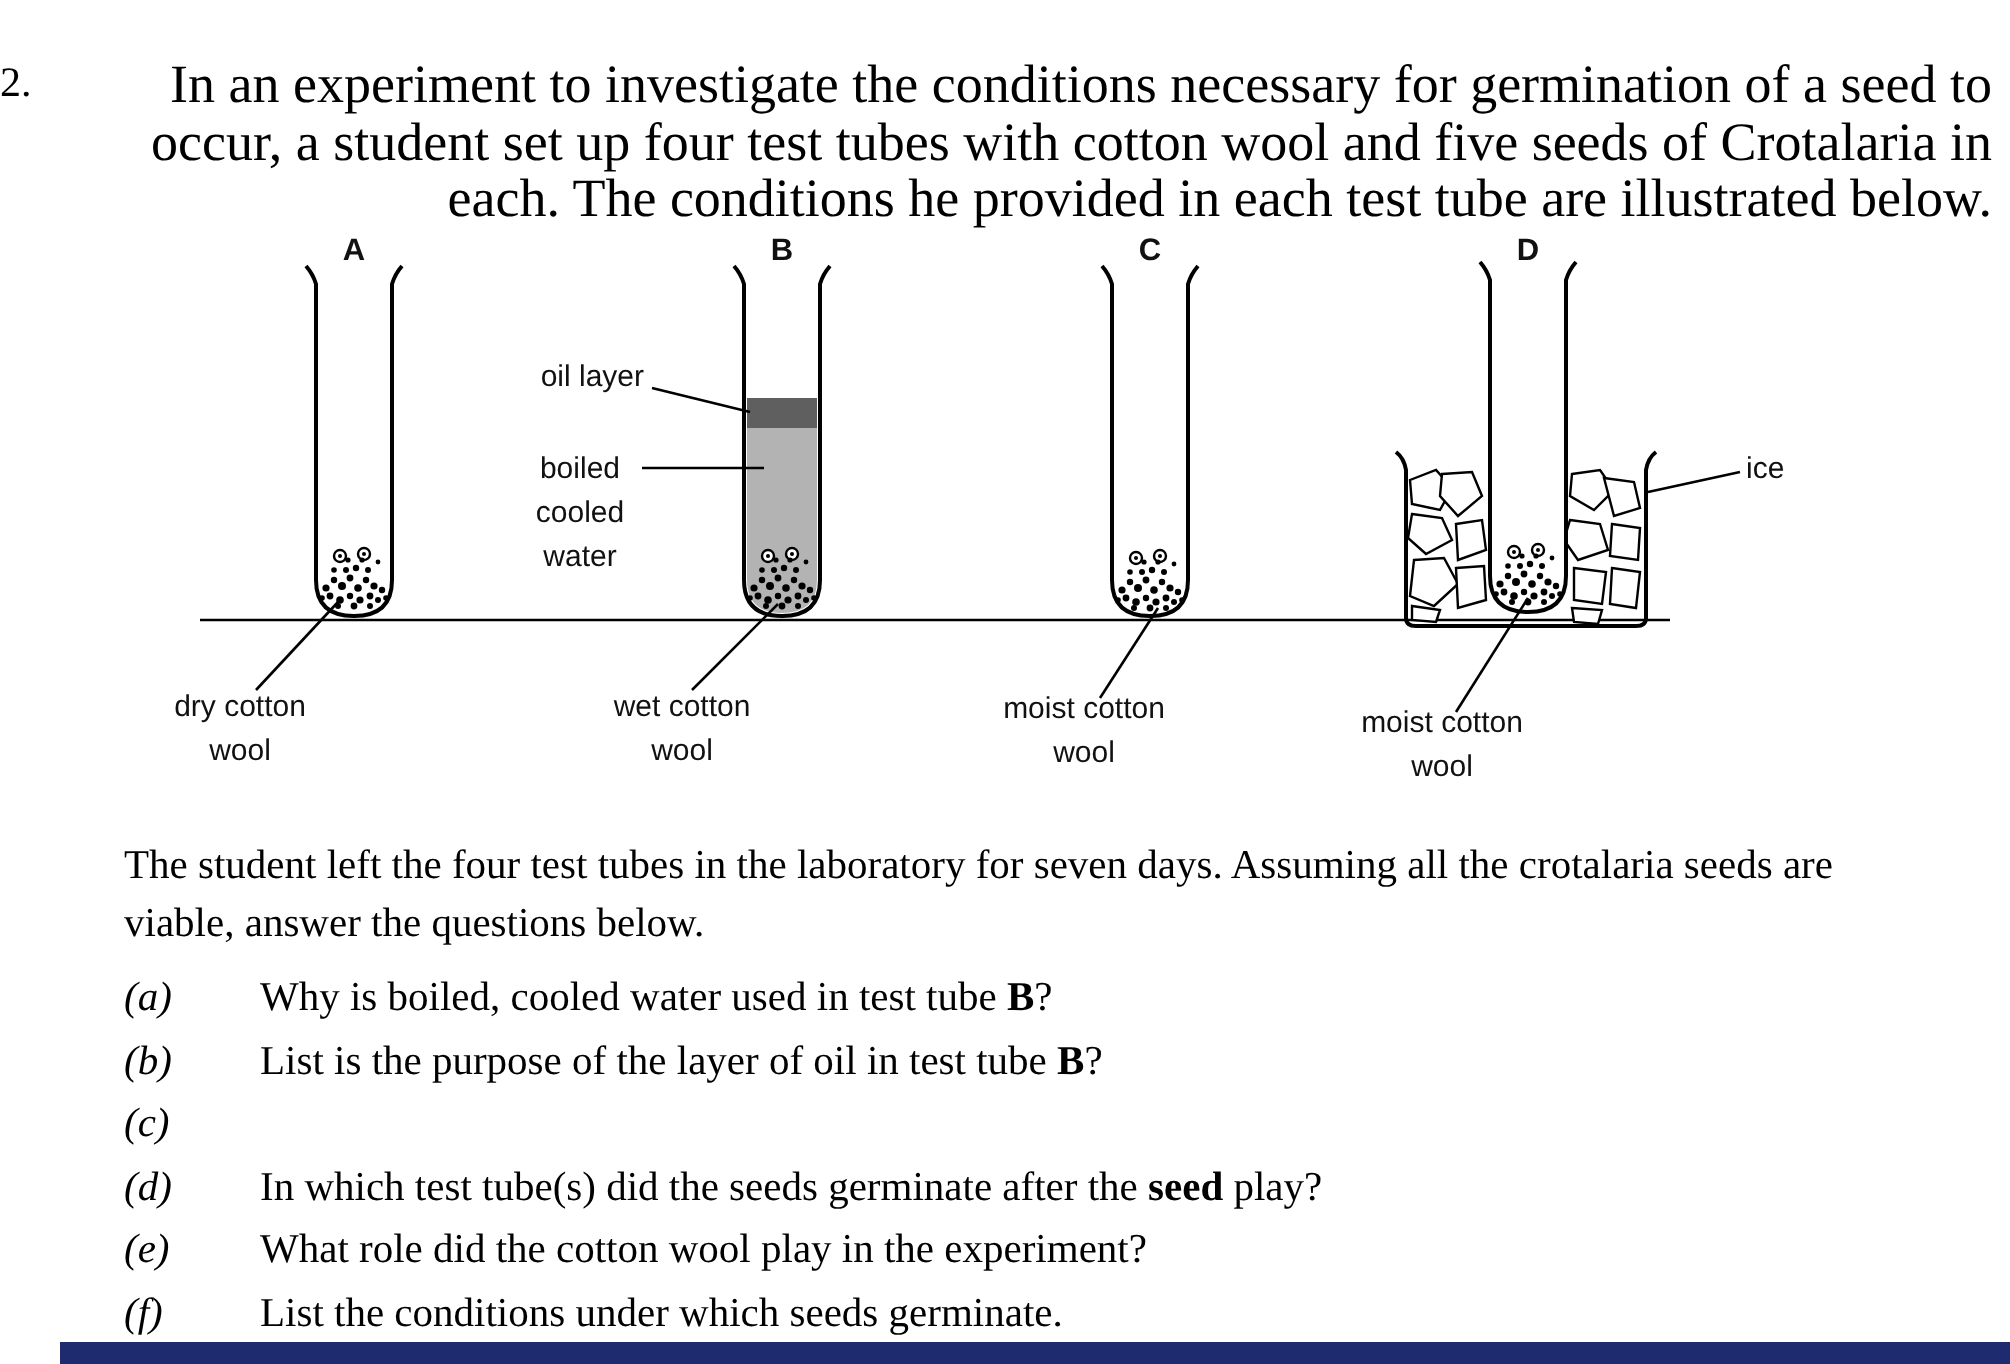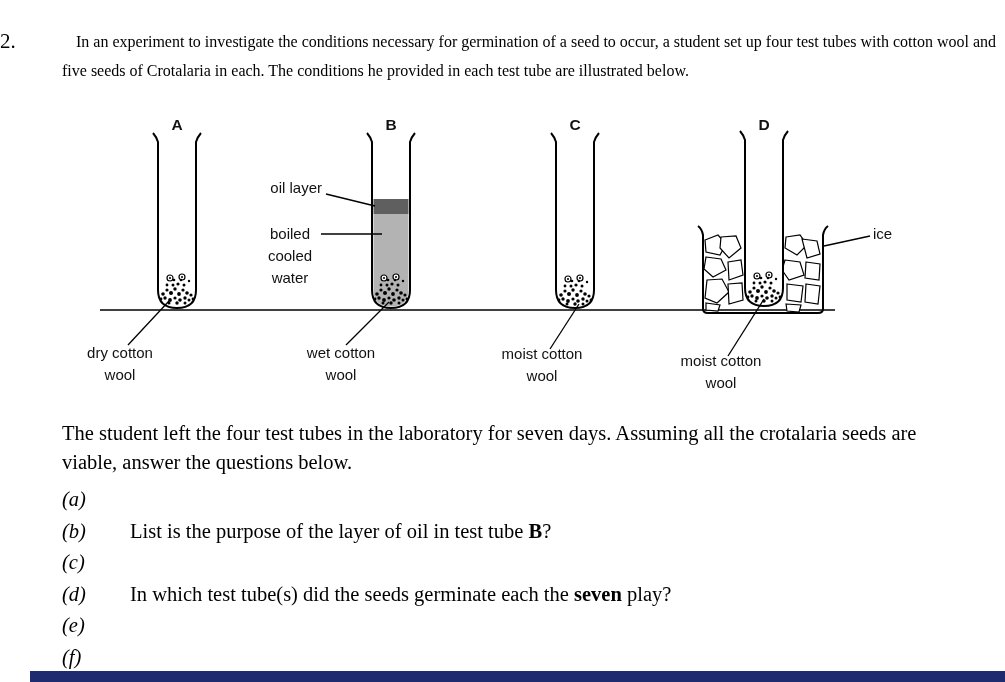--- a/index.html
+++ b/index.html
@@ -4,21 +4,21 @@
 <style>
   * { margin:0; padding:0; box-sizing:border-box; }
   html,body { background:#ffffff; }
   .page {
     position:relative; width:1005px; height:682px; background:#fff;
     font-family:"Liberation Serif", serif; color:#000; overflow:hidden;
   }
   .qnum { position:absolute; left:0px; top:29px; font-size:21px; }
   .intro {
     position:absolute; left:62px; top:28px; width:934px;
-    font-size:16px; line-height:28.5px; text-indent:14px;
+    font-size:27px; line-height:28.5px; text-indent:14px;text-align:right;
   }
   .svgwrap { position:absolute; left:60px; top:112px; width:900px; height:300px; }
   .middle {
     position:absolute; left:62px; top:419px; width:892px;
     font-size:20.5px; line-height:29px;font-family:Liberation Serif, serif;
   }
   .subqs { position:absolute; left:62px; top:484px; width:910px; font-size:20.5px; }
   .subq { display:flex; align-items:baseline; line-height:31.6px; }
   .subq .lbl { font-style:italic; flex:0 0 68px; }
   .footer-bar { position:absolute; left:30px; top:671px; width:975px; height:11px; }
@@ -156,35 +156,38 @@
       <text x="661" y="276" text-anchor="middle">wool</text>
       <line class="leader" x1="668" y1="244" x2="704" y2="187"></line>
     </svg>
   </div>
 
   <p class="middle">The student left the four test tubes in the laboratory for seven days. Assuming all the crotalaria seeds are viable, answer the questions below.</p>
 
   <div class="subqs">
     <div class="subq">
       <span class="lbl">(a)</span>
+      <span><span>Why is boiled, cooled water used in test tube </span><b>B</b><span>?</span></span>
     </div>
     <div class="subq">
       <span class="lbl">(b)</span>
       <span><span>List is the purpose of the layer of oil in test tube </span><b>B</b><span>?</span></span>
     </div>
     <div class="subq">
       <span class="lbl">(c)</span>
     </div>
     <div class="subq">
       <span class="lbl">(d)</span>
-      <span><span>In which test tube(s) did the seeds germinate each the </span><b>seven</b><span> play?</span></span>
+      <span><span>In which test tube(s) did the seeds germinate after the </span><b>seed</b><span> play?</span></span>
     </div>
     <div class="subq">
       <span class="lbl">(e)</span>
+      <span><span>What role did the cotton wool play in the experiment?</span><b></b><span></span></span>
     </div>
     <div class="subq">
       <span class="lbl">(f)</span>
+      <span><span>List the conditions under which seeds germinate.</span><b></b><span></span></span>
     </div>
   </div>
 
   <div class="footer-bar" style="background-color: rgb(30, 43, 110);"></div>
 
 </div>
 
 </body></html>

